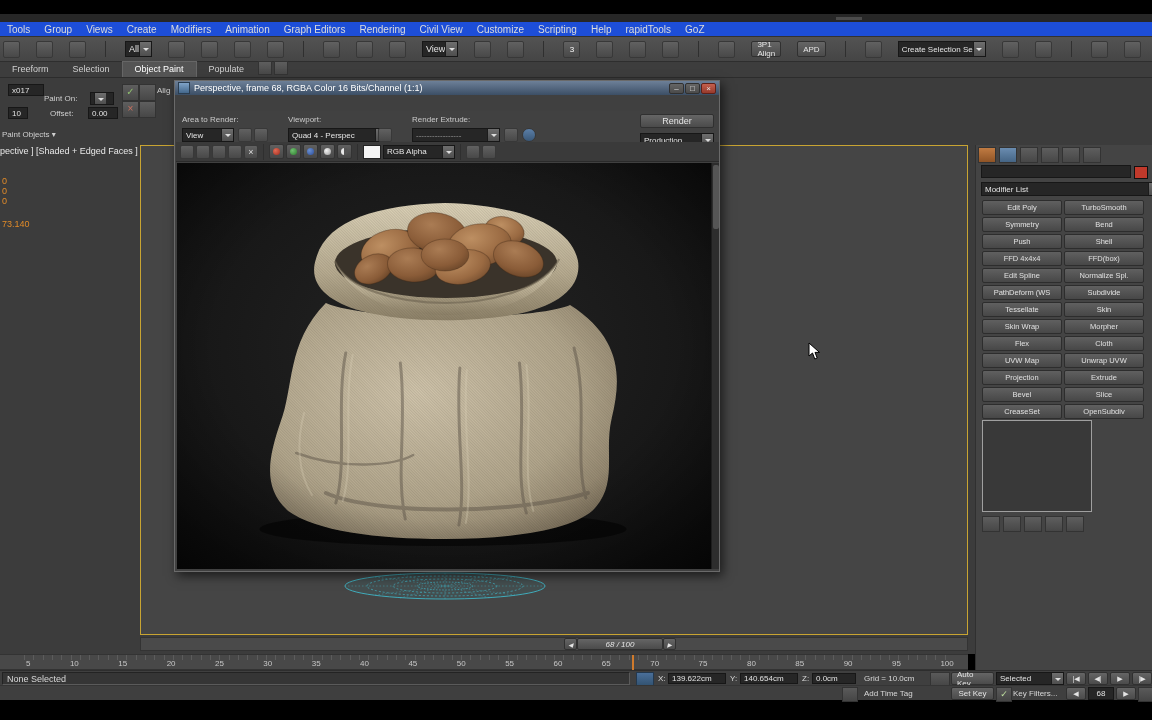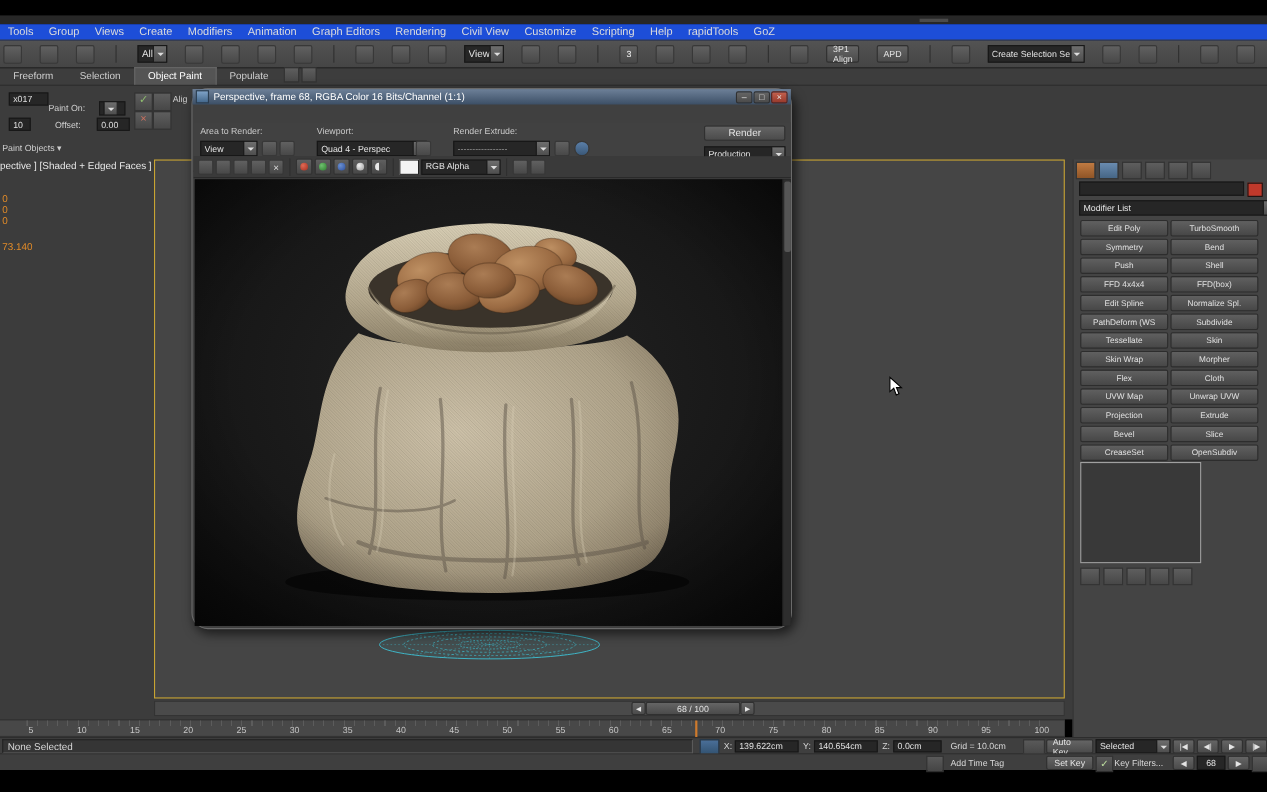--- a/index.html
+++ b/index.html
@@ -204,21 +204,21 @@
 <div class="abs" style="left:140px;top:145px;width:828px;height:490px;background:#454545;border:1px solid #c8a432;z-index:1;"></div>
 
 <svg class="abs" style="left:340px;top:568px;z-index:5;" width="210" height="36" viewBox="0 0 210 36">
   <ellipse cx="105" cy="18" rx="100" ry="13" fill="rgba(63,195,214,0.07)" stroke="#3fc3d6" stroke-width="0.8"></ellipse>
   <ellipse cx="105" cy="18" rx="78" ry="10" fill="none" stroke="#3fc3d6" stroke-width="0.6" stroke-dasharray="2,2"></ellipse>
   <ellipse cx="105" cy="18" rx="52" ry="7" fill="none" stroke="#3fc3d6" stroke-width="0.6" stroke-dasharray="2,2"></ellipse>
   <ellipse cx="105" cy="18" rx="28" ry="4" fill="none" stroke="#3fc3d6" stroke-width="0.6" stroke-dasharray="1.5,1.5"></ellipse>
   <path d="M8,18 H202 M105,5 V31 M35,9 L175,27 M35,27 L175,9 M60,6 L150,30 M60,30 L150,6" stroke="#3fc3d6" stroke-width="0.5" stroke-dasharray="1.5,2" opacity="0.7" fill="none"></path>
 </svg>
 
-<div id="rw" class="abs" style="left:174px;top:80px;width:546px;height:492px;border-radius:15px;">
+<div id="rw" class="abs" style="left:174px;top:80px;width:546px;height:492px;">
   <div id="rw-title">
     <div style="width:10px;height:10px;background:linear-gradient(#7fa3c8,#44688c);border:1px solid #2a3d50;margin-right:4px;"></div>
     <span style="flex:1;overflow:hidden;white-space:nowrap;">Perspective, frame 68, RGBA Color 16 Bits/Channel (1:1)</span>
     <div class="btn wbtn">
         <span>–</span>
       </div>
     <div class="btn wbtn">
         <span>□</span>
       </div>
     <div class="btn wbtn close">
@@ -441,21 +441,21 @@
   <div style="position:absolute;left:6px;top:371px;display:flex;gap:3px;">
     <div style="width:16px;height:14px;background:linear-gradient(#5e5e5e,#474747);border:1px solid #333;"></div>
     <div style="width:16px;height:14px;background:linear-gradient(#5e5e5e,#474747);border:1px solid #333;"></div>
     <div style="width:16px;height:14px;background:linear-gradient(#5e5e5e,#474747);border:1px solid #333;"></div>
     <div style="width:16px;height:14px;background:linear-gradient(#5e5e5e,#474747);border:1px solid #333;"></div>
     <div style="width:16px;height:14px;background:linear-gradient(#5e5e5e,#474747);border:1px solid #333;"></div>
   </div>
 </div>
 
 <div class="abs" style="left:140px;top:637px;width:828px;height:14px;background:#4a4a4a;border:1px solid #333;">
-  <div style="position:absolute;left:433px;top:0;display:flex;height:12px;">
+  <div style="position:absolute;left:423px;top:0;display:flex;height:12px;font-style:italic;">
     <div class="btn" style="width:13px;height:12px;font-size:6px;">
         <span>◀</span>
       </div>
     <div class="btn" style="width:86px;height:12px;font-size:8px;">
         <span>68 / 100</span>
       </div>
     <div class="btn" style="width:13px;height:12px;font-size:6px;">
         <span>▶</span>
       </div>
   </div>

